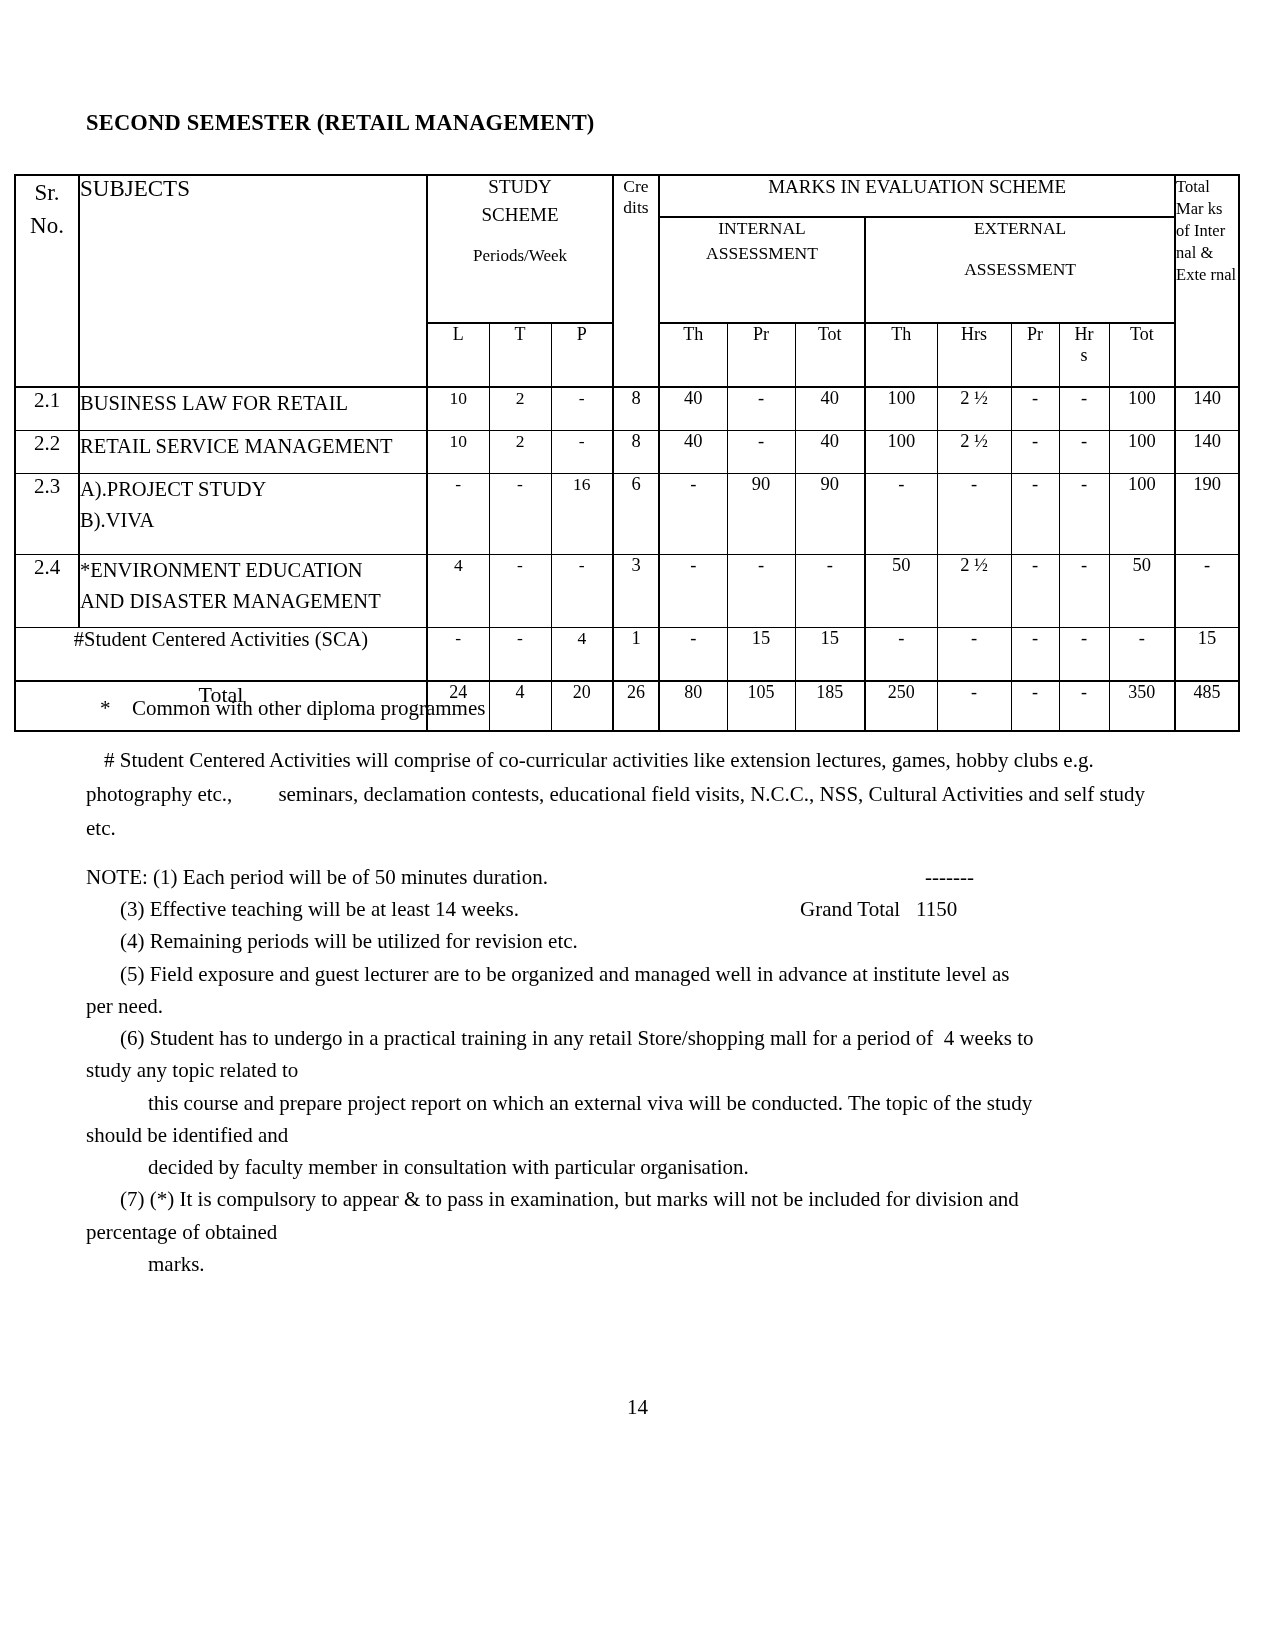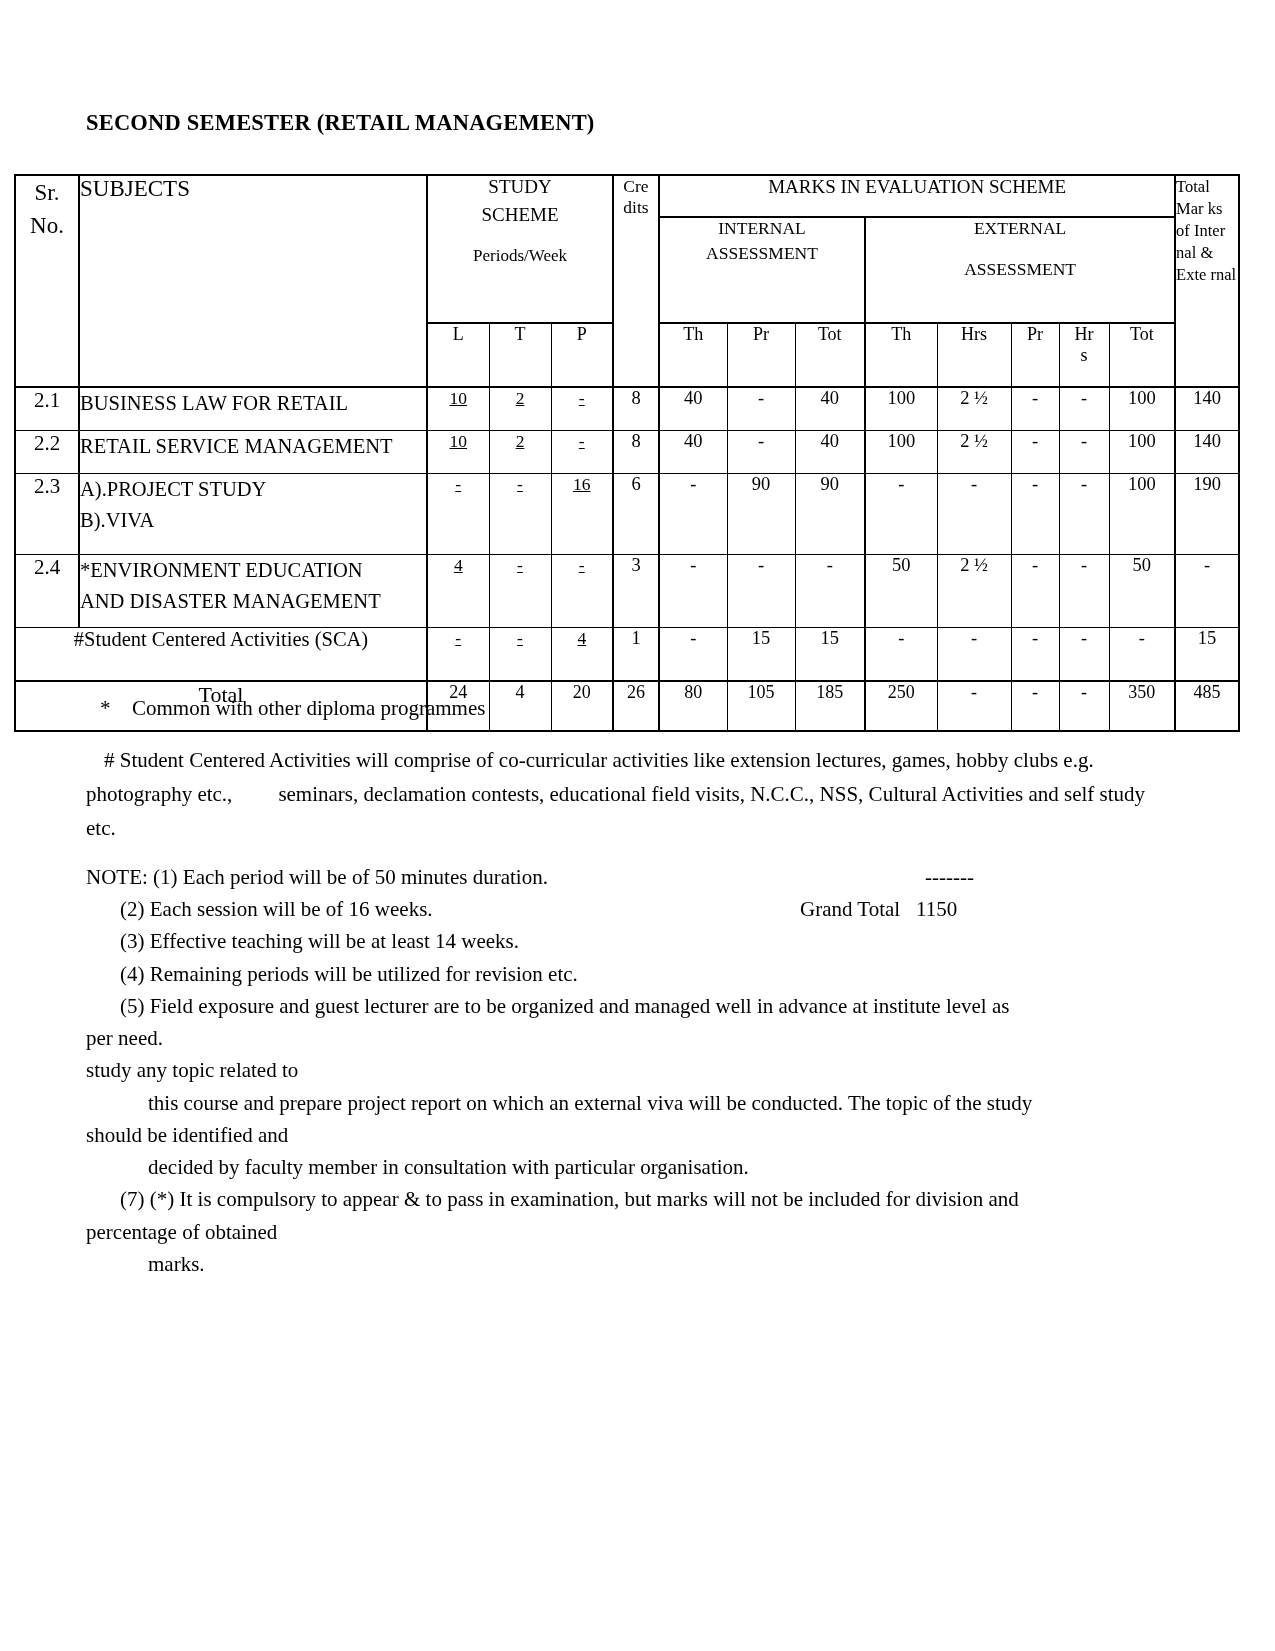--- a/index.html
+++ b/index.html
@@ -110,21 +110,20 @@
     padding-left: 9px;
     padding-top: 7px;
     line-height: 1.52;
     vertical-align: top;
   }
   td.num {
     text-align: center;
     font-size: 17.5px;
     padding-top: 3px;
     vertical-align: top;
-    text-decoration: underline;
   }
   td.num-wide {
     text-align: center;
     font-size: 18.5px;
     padding-top: 4px;
     vertical-align: top;
   }
   td.sca-label {
     text-align: center;
     font-size: 20.5px;
@@ -390,33 +389,34 @@
   <div class="note-common">
     <span class="star">*</span><span>Common with other diploma programmes</span>
   </div>
 
   <div class="note-sca">
     <span class="indent"></span><span>#  Student Centered Activities will comprise of co-curricular activities like extension lectures, games, hobby clubs e.g. photography etc.,</span><span class="gap-wide"></span><span>seminars, declamation contests, educational field visits, N.C.C., NSS, Cultural Activities and self study etc.</span>
   </div>
 
   <div class="note-block">
     <div class="note-line">NOTE: (1) Each period will be of 50 minutes duration.</div>
-    <div class="note-line ind1">(2) Each session will be of 16 weeks.</div>
     <div class="note-line ind1">(3) Effective teaching will be at least 14 weeks.</div>
     <div class="note-line ind1">(4) Remaining periods will be utilized for revision etc.</div>
     <div class="note-line ind1">(5) Field exposure and guest lecturer are to be organized and managed well in advance at institute level as</div>
     <div class="note-line">per need.</div>
+    <div class="note-line ind1">(6) Student has to undergo in a practical training in any retail Store/shopping mall for a period of  4 weeks to</div>
     <div class="note-line">study any topic related to</div>
     <div class="note-line ind2">this course and prepare project report on which an external viva will be conducted. The topic of the study</div>
     <div class="note-line">should be identified and</div>
     <div class="note-line ind2">decided by faculty member in consultation with particular organisation.</div>
     <div class="note-line ind1">(7) (*) It is compulsory to appear &amp; to pass in examination, but marks will not be included for division and</div>
     <div class="note-line">percentage of obtained</div>
     <div class="note-line ind2">marks.</div>
   </div>
 
   <div class="grand-wrap">
     <div class="dashes">-------</div>
     <div class="grand-total">Grand Total   1150</div>
   </div>
 
+  <div class="page-number">14</div>
 
 </div>
 
 </body></html>

